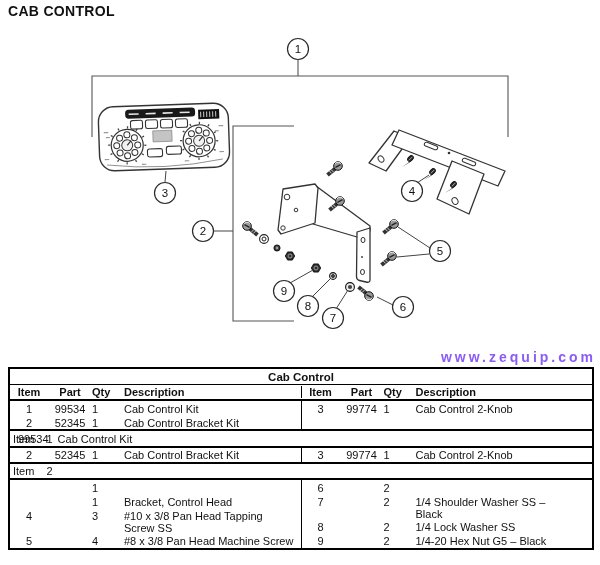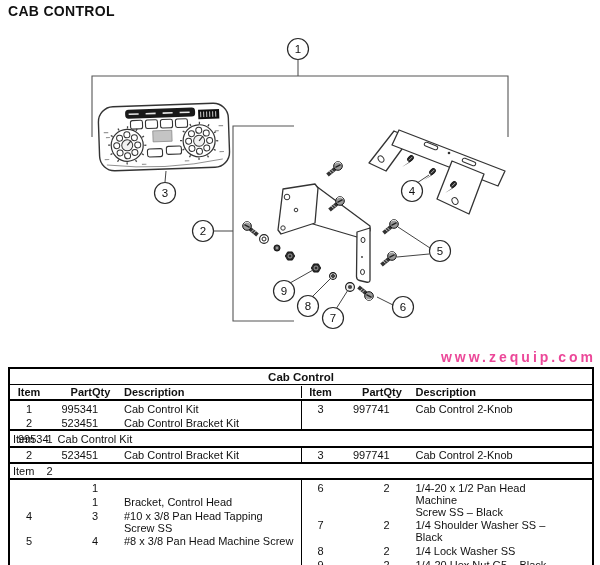--- a/index.html
+++ b/index.html
@@ -1,32 +1,32 @@
 <!DOCTYPE html>
 <html><head>
 <meta charset="utf-8">
 <style>
   html,body{margin:0;padding:0;background:#fff;}
   body{width:600px;height:565px;position:relative;font-family:"Liberation Sans",sans-serif;color:#111;overflow:hidden;}
   .page-title{position:absolute;left:8px;top:3px;font-size:14px;font-weight:bold;letter-spacing:.3px;}
-  .watermark{position:absolute;top:349px;right:4px;font-size:14px;font-weight:bold;letter-spacing:3px;color:#ec4899;}
+  .watermark{position:absolute;top:349px;right:4px;font-size:14px;font-weight:bold;letter-spacing:3px;color:#8b5cf6;}
   svg.diagram{position:absolute;left:0;top:0;}
   svg text{font-family:"Liberation Sans",sans-serif;}
 
   
   .ptable{position:absolute;left:8px;top:367px;width:582px;border:2px solid #000;font-size:11px;line-height:12px;background:#fff;}
   .t-title{font-weight:bold;text-align:center;font-size:11.5px;padding:1.5px 0 1px 0;border-bottom:1px solid #000;}
   .cols-row{display:flex;font-weight:bold;border-bottom:2px solid #000;padding:1.5px 0 1px 0;}
   .split{display:flex;align-items:stretch;}
   .half{width:290.5px;box-sizing:border-box;}
   .half.rgt{border-left:1.5px solid #000;flex:1;width:auto;}
   .hcells{display:flex;width:290.5px;box-sizing:border-box;}
   .hcells.rgt{border-left:1.5px solid #000;flex:1;width:auto;}
   .c-item{width:38px;text-align:center;flex:none;}
-  .c-part{width:44px;text-align:right;flex:none;}
+  .c-part{width:44px;text-align:center;flex:none;}
   .c-qty{width:30px;text-align:left;flex:none;}
   .c-desc{flex:1;padding-left:2px;padding-right:20px;}
   .half .c-desc{padding-right:24px;}
   .prow{display:flex;padding-top:1.5px;min-height:12.5px;}
   .l2{display:block;}
   .sec-hdr{position:relative;font-weight:normal;border-top:2px solid #000;border-bottom:2px solid #000;padding:1.5px 0 1px 0;}
   .sec-label{padding-left:3px;}
   .sec-num{margin-left:12px;}
   .sec-title{position:absolute;left:8px;right:0;top:1.5px;text-align:left;}
   .sec-name{margin-left:9px;}
@@ -335,21 +335,20 @@
         <span class="c-part"></span>
         <span class="c-qty">4</span>
         <span class="c-desc" style="padding-right:5px;">#8 x 3/8 Pan Head Machine Screw</span>
       </div>
     </div>
     <div class="half rgt">
       <div class="prow">
         <span class="c-item">6</span>
         <span class="c-part"></span>
         <span class="c-qty">2</span>
-        <span class="c-desc"><span>1/4-20 x 1/2 Pan Head Machine</span><span class="l2">Screw SS – Black</span></span>
       </div>
       <div class="prow">
         <span class="c-item">7</span>
         <span class="c-part"></span>
         <span class="c-qty">2</span>
         <span class="c-desc">1/4 Shoulder Washer SS – Black</span>
       </div>
       <div class="prow">
         <span class="c-item">8</span>
         <span class="c-part"></span>

